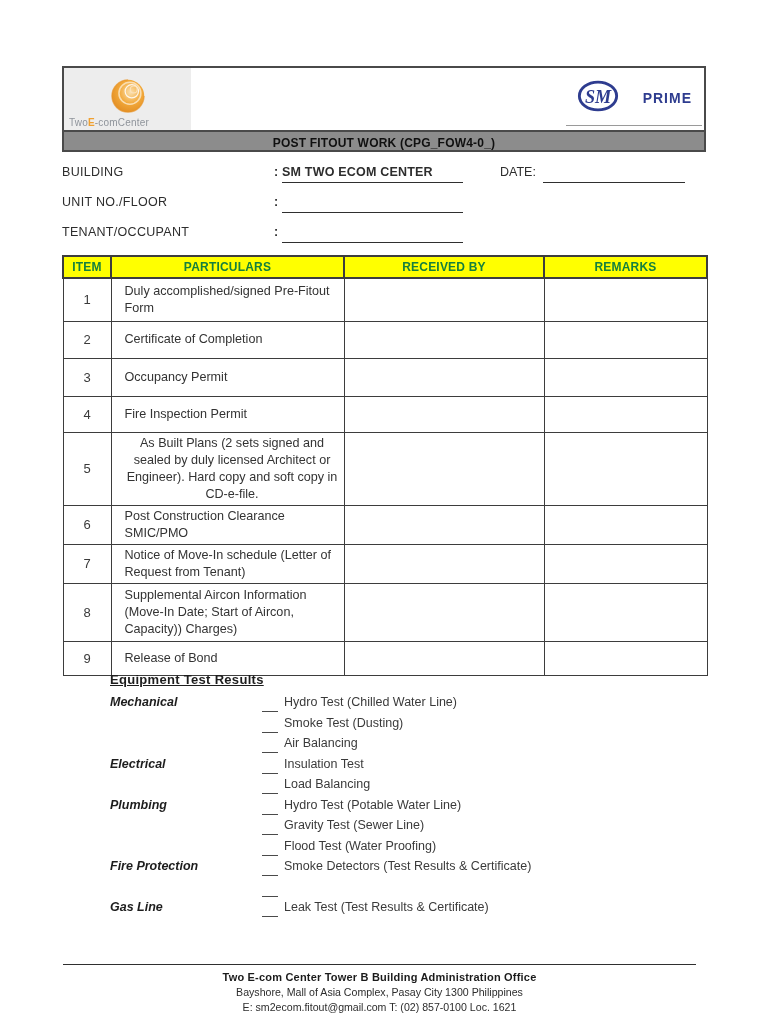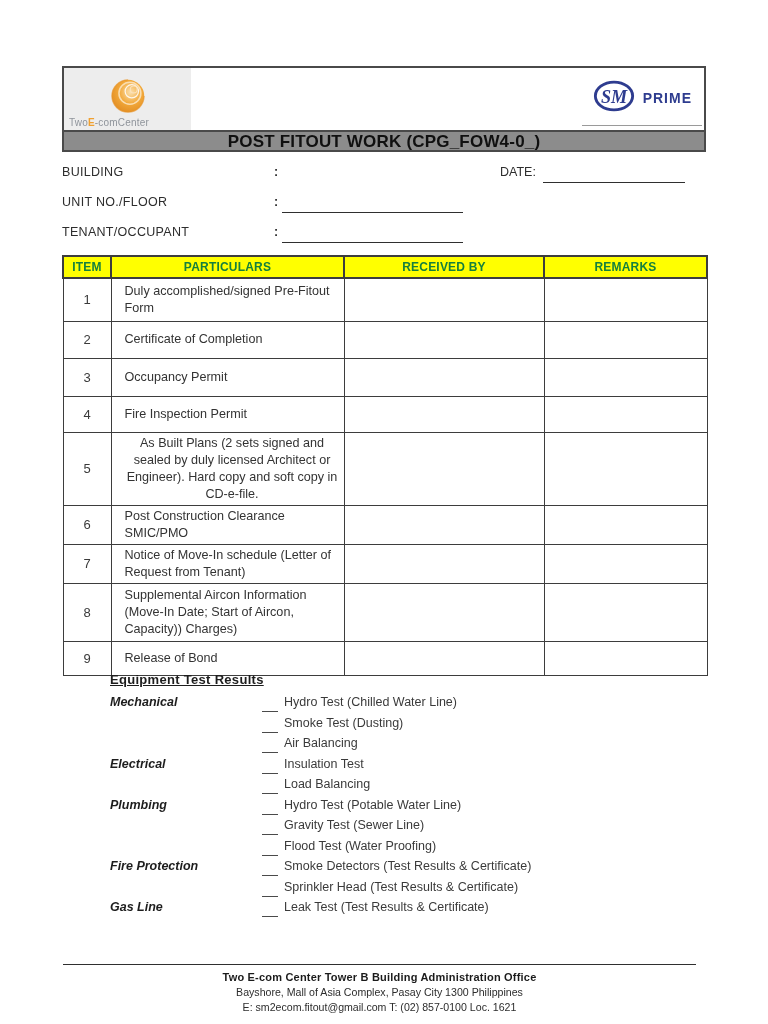--- a/index.html
+++ b/index.html
@@ -20,32 +20,32 @@
   }
   .logo-band { height: 62px; display: flex; justify-content: space-between; align-items: stretch; }
   .logo-left {
     width: 127px; background: #ededed; padding: 3px 4px 2px 5px;
     display: flex; flex-direction: column; justify-content: flex-end;
   }
   .logo-left .swirl-wrap { text-align: center; line-height: 0; }
   .ecom-logo-text { font-size: 10px; color: #8f949b; letter-spacing: 0.2px; white-space: nowrap; }
   .ecom-logo-text .e-orange { color: #f0a030; font-weight: bold; }
   .logo-right {
-    display: flex; align-items: center; gap: 7px;
+    display: flex; align-items: center; gap: 23px;
     padding: 0 10px 3px 10px; margin: 6px 2px 4px 0;
     border-bottom: 1.5px solid #9a9a9a;
   }
   .sm-prime-label {
     color: #2e3c8f; font-weight: bold; font-size: 14px; letter-spacing: 1px;
   }
   .title-bar {
     height: 20px; background: #8c8c8c; border-top: 2px solid #4a4a4a;
     text-align: center; line-height: 19px;
   }
-  .title-bar .title-text { font-weight: bold; font-size: 17px; color: #101010; letter-spacing: 0.2px; }
+  .title-bar .title-text { font-weight: bold; font-size: 12px; color: #101010; letter-spacing: 0.2px; }
 
   
   .info { position: absolute; left: 62px; top: 160px; width: 644px; font-size: 12.5px; }
   .info-row { position: relative; height: 30px; text-decoration: underline; }
   .info-label { position: absolute; left: 0; top: 5px; letter-spacing: 0.3px; }
   .info-colon { position: absolute; left: 212px; top: 5px; font-weight: bold; }
   .info-line {
     position: absolute; left: 220px; top: 0; width: 181px; height: 23px;
     border-bottom: 1.6px solid #2f2f2f; padding-top: 5px;
   }
@@ -139,20 +139,21 @@
     </div>
     <div class="title-bar">
       <span class="title-text">POST FITOUT WORK (CPG_FOW4-0_)</span>
     </div>
   </div>
 
   <div class="info">
     <div class="info-row">
       <span class="info-label">BUILDING</span>
       <span class="info-colon">:</span>
+      <span class="info-line"><span class="info-value">SM TWO ECOM CENTER</span></span>
       <span class="date-label">DATE:</span>
       <span class="date-line"></span>
     </div>
     <div class="info-row">
       <span class="info-label">UNIT NO./FLOOR</span>
       <span class="info-colon">:</span>
       <span class="info-line"></span>
     </div>
     <div class="info-row">
       <span class="info-label">TENANT/OCCUPANT</span>
@@ -278,21 +279,20 @@
       <span class="equip-label">Flood Test (Water Proofing)</span>
     </div>
     <div class="equip-row">
       <span class="equip-cat">Fire Protection</span>
       <span class="fill-blank"></span>
       <span class="equip-label">Smoke Detectors (Test Results &amp; Certificate)</span>
     </div>
     <div class="equip-row">
       <span class="equip-cat"></span>
       <span class="fill-blank"></span>
-      <span class="equip-label">Sprinkler Head (Test Results &amp; Certificate)</span>
     </div>
     <div class="equip-row">
       <span class="equip-cat">Gas Line</span>
       <span class="fill-blank"></span>
       <span class="equip-label">Leak Test (Test Results &amp; Certificate)</span>
     </div>
   </div>
 
   <div class="footer">
     <div class="f1">Two E-com Center Tower B Building Administration Office</div>

